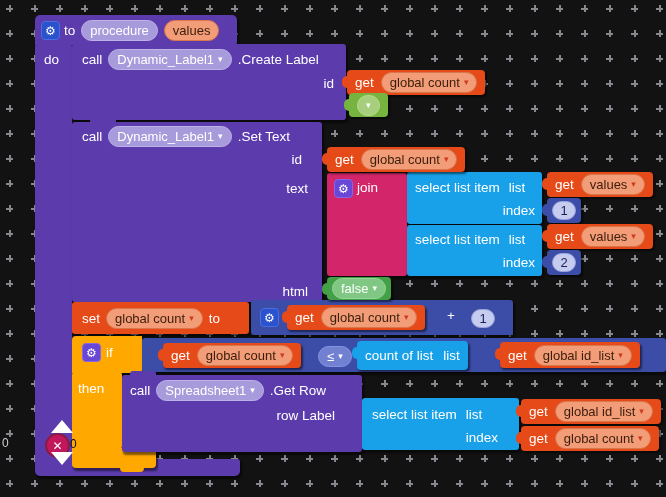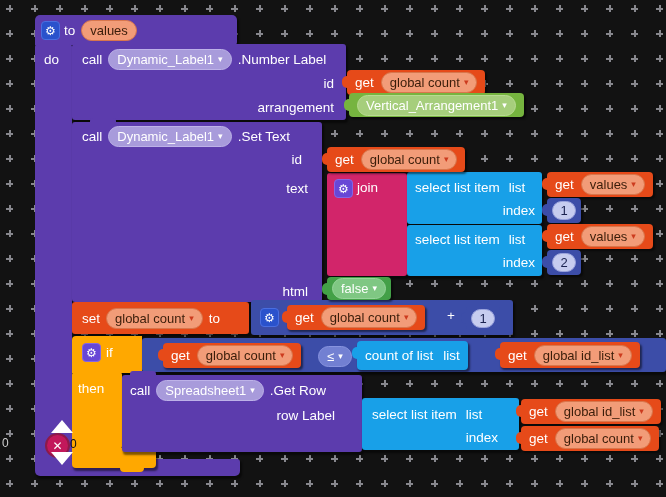--- a/index.html
+++ b/index.html
@@ -606,50 +606,51 @@
 
   <div class="blk purple" style="left:35px;top:15px;width:202px;height:30px;border-radius:5px 5px 3px 0;"></div>
   <div class="blk purple" style="left:35px;top:44px;width:37px;height:417px;box-shadow:none;"></div>
   <div class="blk purple" style="left:35px;top:459px;width:205px;height:17px;border-radius:0 3px 5px 5px;"></div>
 
   <div class="gear gear-blue" style="left:41px;top:21px;">
       <span>⚙</span>
     </div>
   <div class="rowflex" style="left:64px;top:19px;height:22px;">
     <span>to</span>
+    <span class="pill pill-purple">
+        <span>procedure</span>
+      </span>
     <span class="pill pill-salmon">
         <span>values</span>
       </span>
   </div>
   <div class="txt" style="left:44px;top:52px;">do</div>
 
   <div class="blk purple" style="left:72px;top:44px;width:274px;height:76px;">
     <i class="notch" style="left:138px;"></i>
   </div>
   <div class="rowflex" style="left:82px;top:48px;height:22px;">
     <span>call</span>
     <span class="pill pill-purple">
         <span>Dynamic_Label1</span>
         <span class="arr">▾</span>
       </span>
-    <span>.Number Label</span>
+    <span>.Create Label</span>
   </div>
   <div class="argl" style="left:82px;top:76px;width:252px;">id</div>
-  <div class="argl" style="left:82px;top:100px;width:252px;">arrangement</div>
 
   <div class="vblock orange" style="left:347px;top:70px;height:25px;">
     <span>get</span>
     <span class="pill pill-salmon">
         <span>global count</span>
         <span class="arr">▾</span>
       </span>
   </div>
   <div class="vblock vgreen" style="left:349px;top:93px;height:24px;">
     <span class="pill pill-green">
-        <span>Vertical_Arrangement1</span>
         <span class="arr">▾</span>
       </span>
   </div>
 
   <div class="blk purple" style="left:72px;top:122px;width:250px;height:180px;">
     <i class="notch" style="left:18px;"></i>
   </div>
   <div class="rowflex" style="left:82px;top:125px;height:22px;">
     <span>call</span>
     <span class="pill pill-purple">

